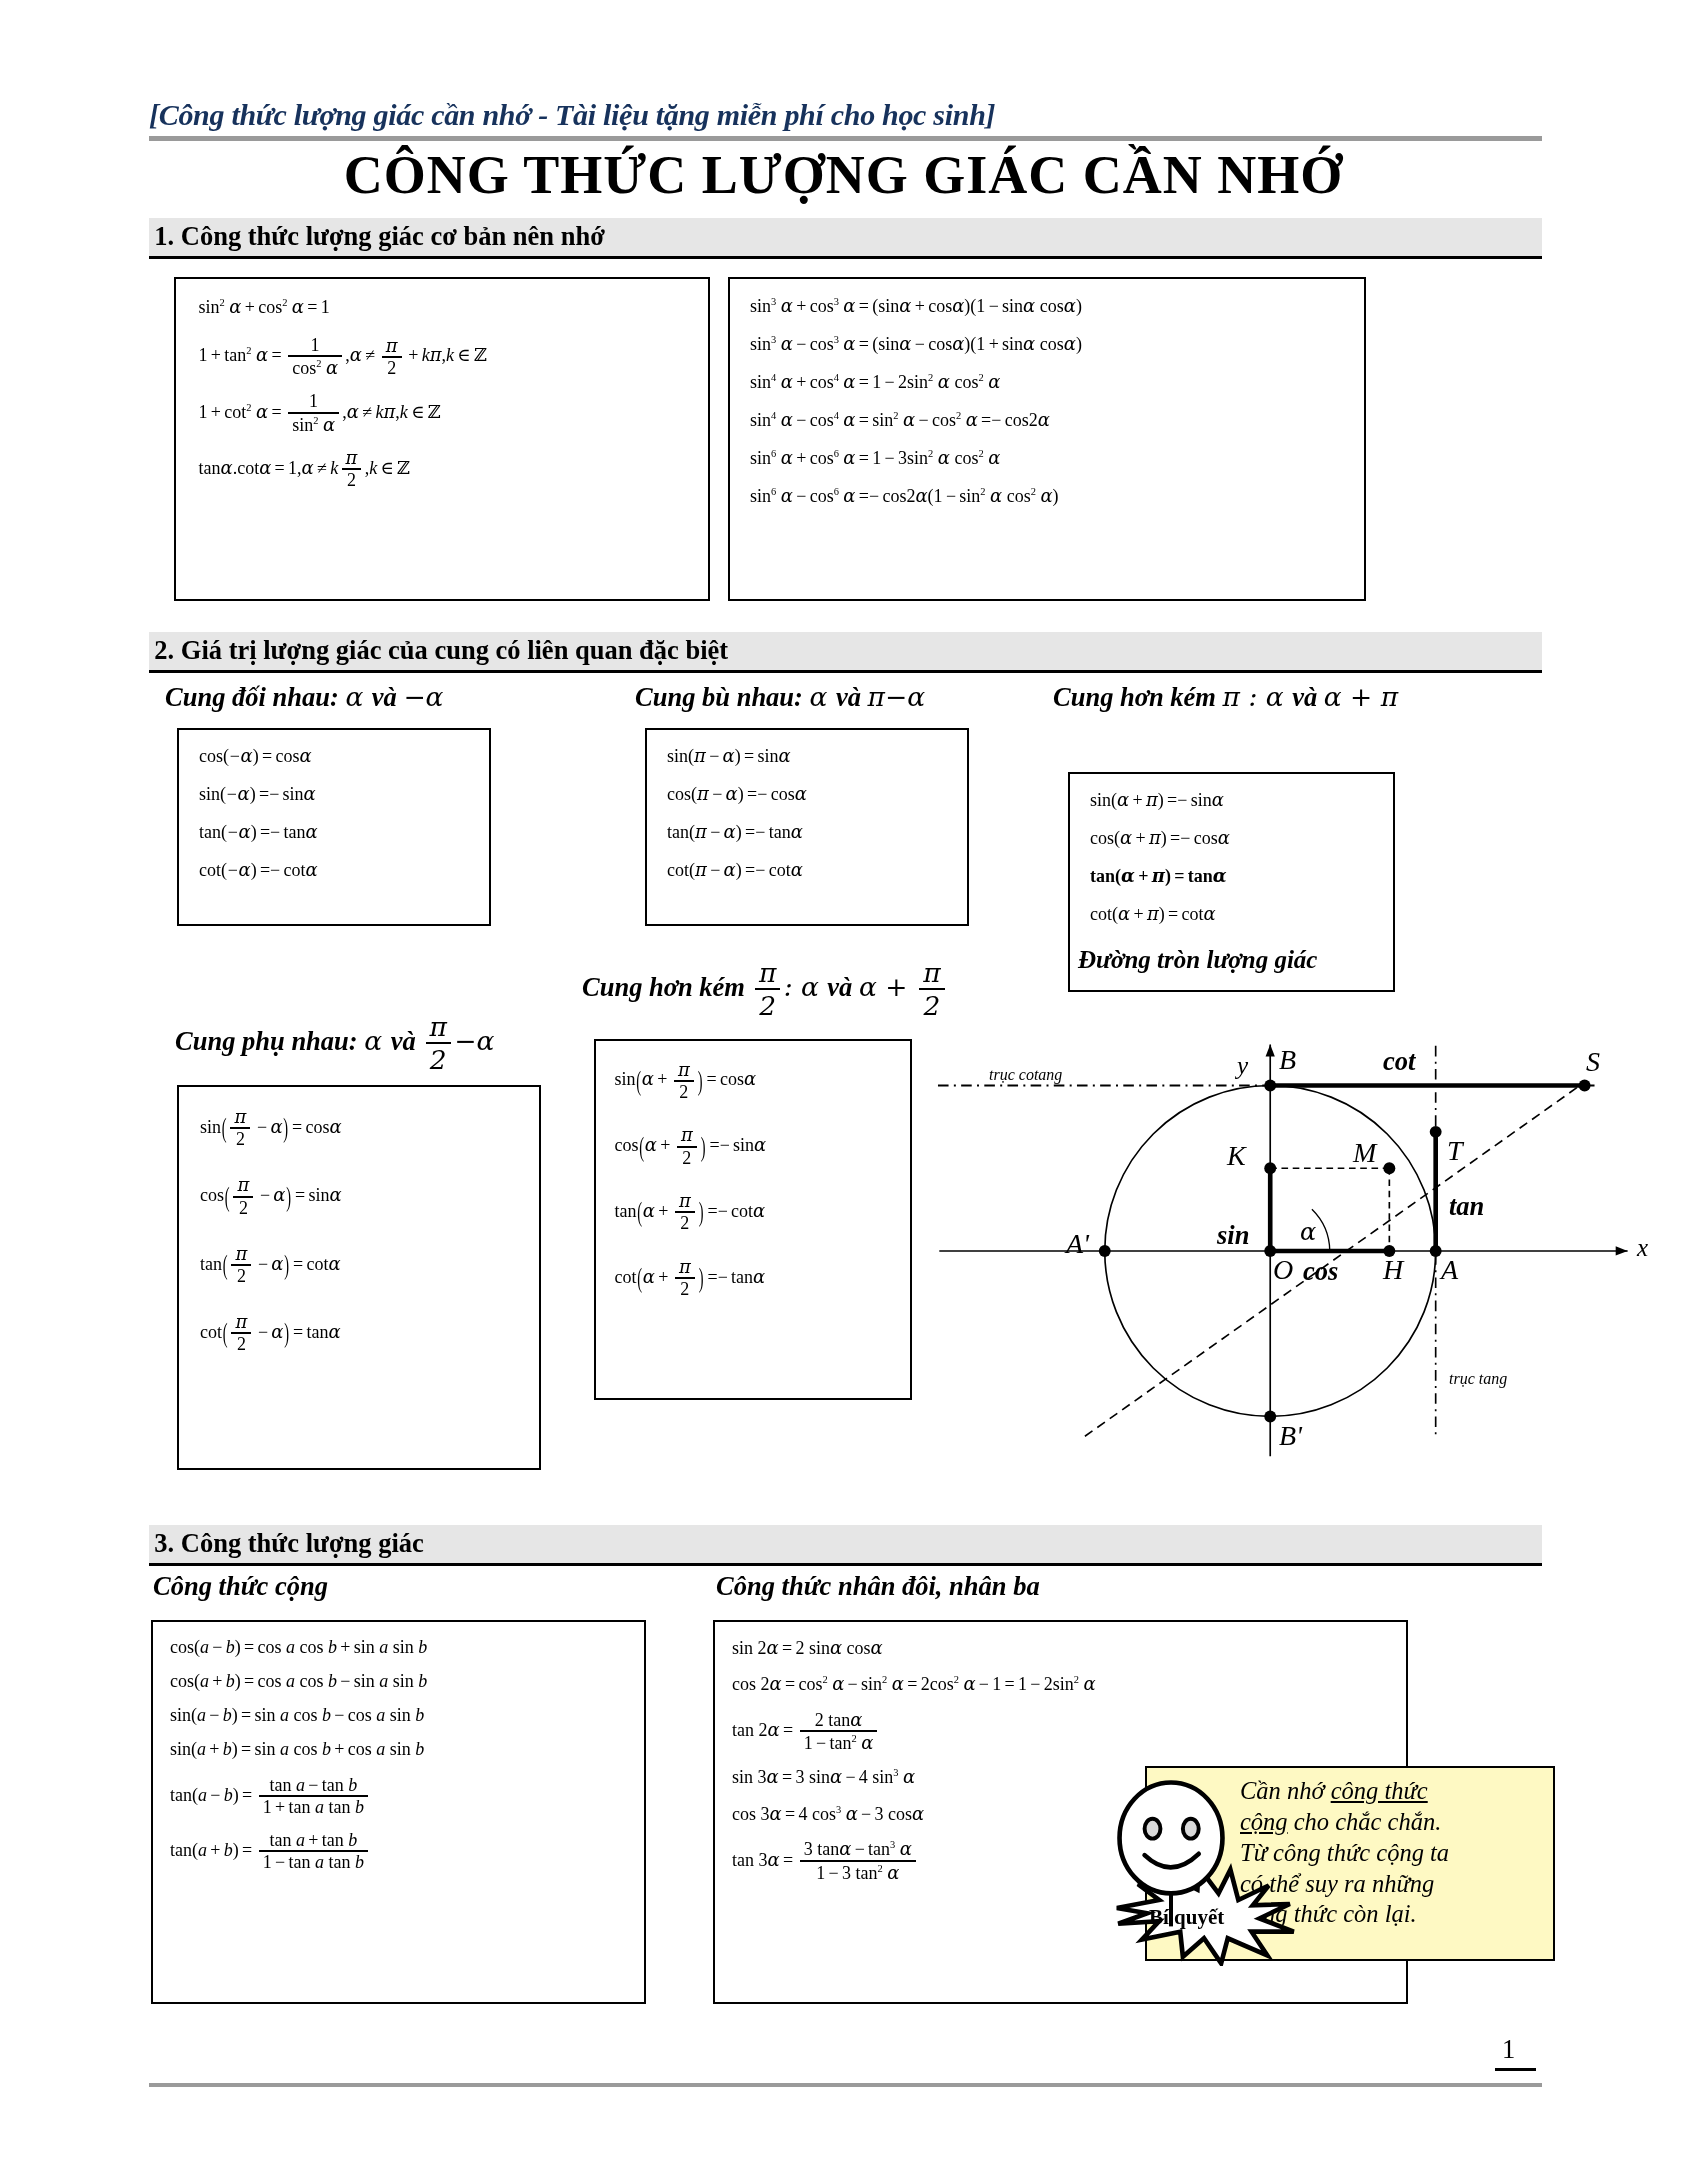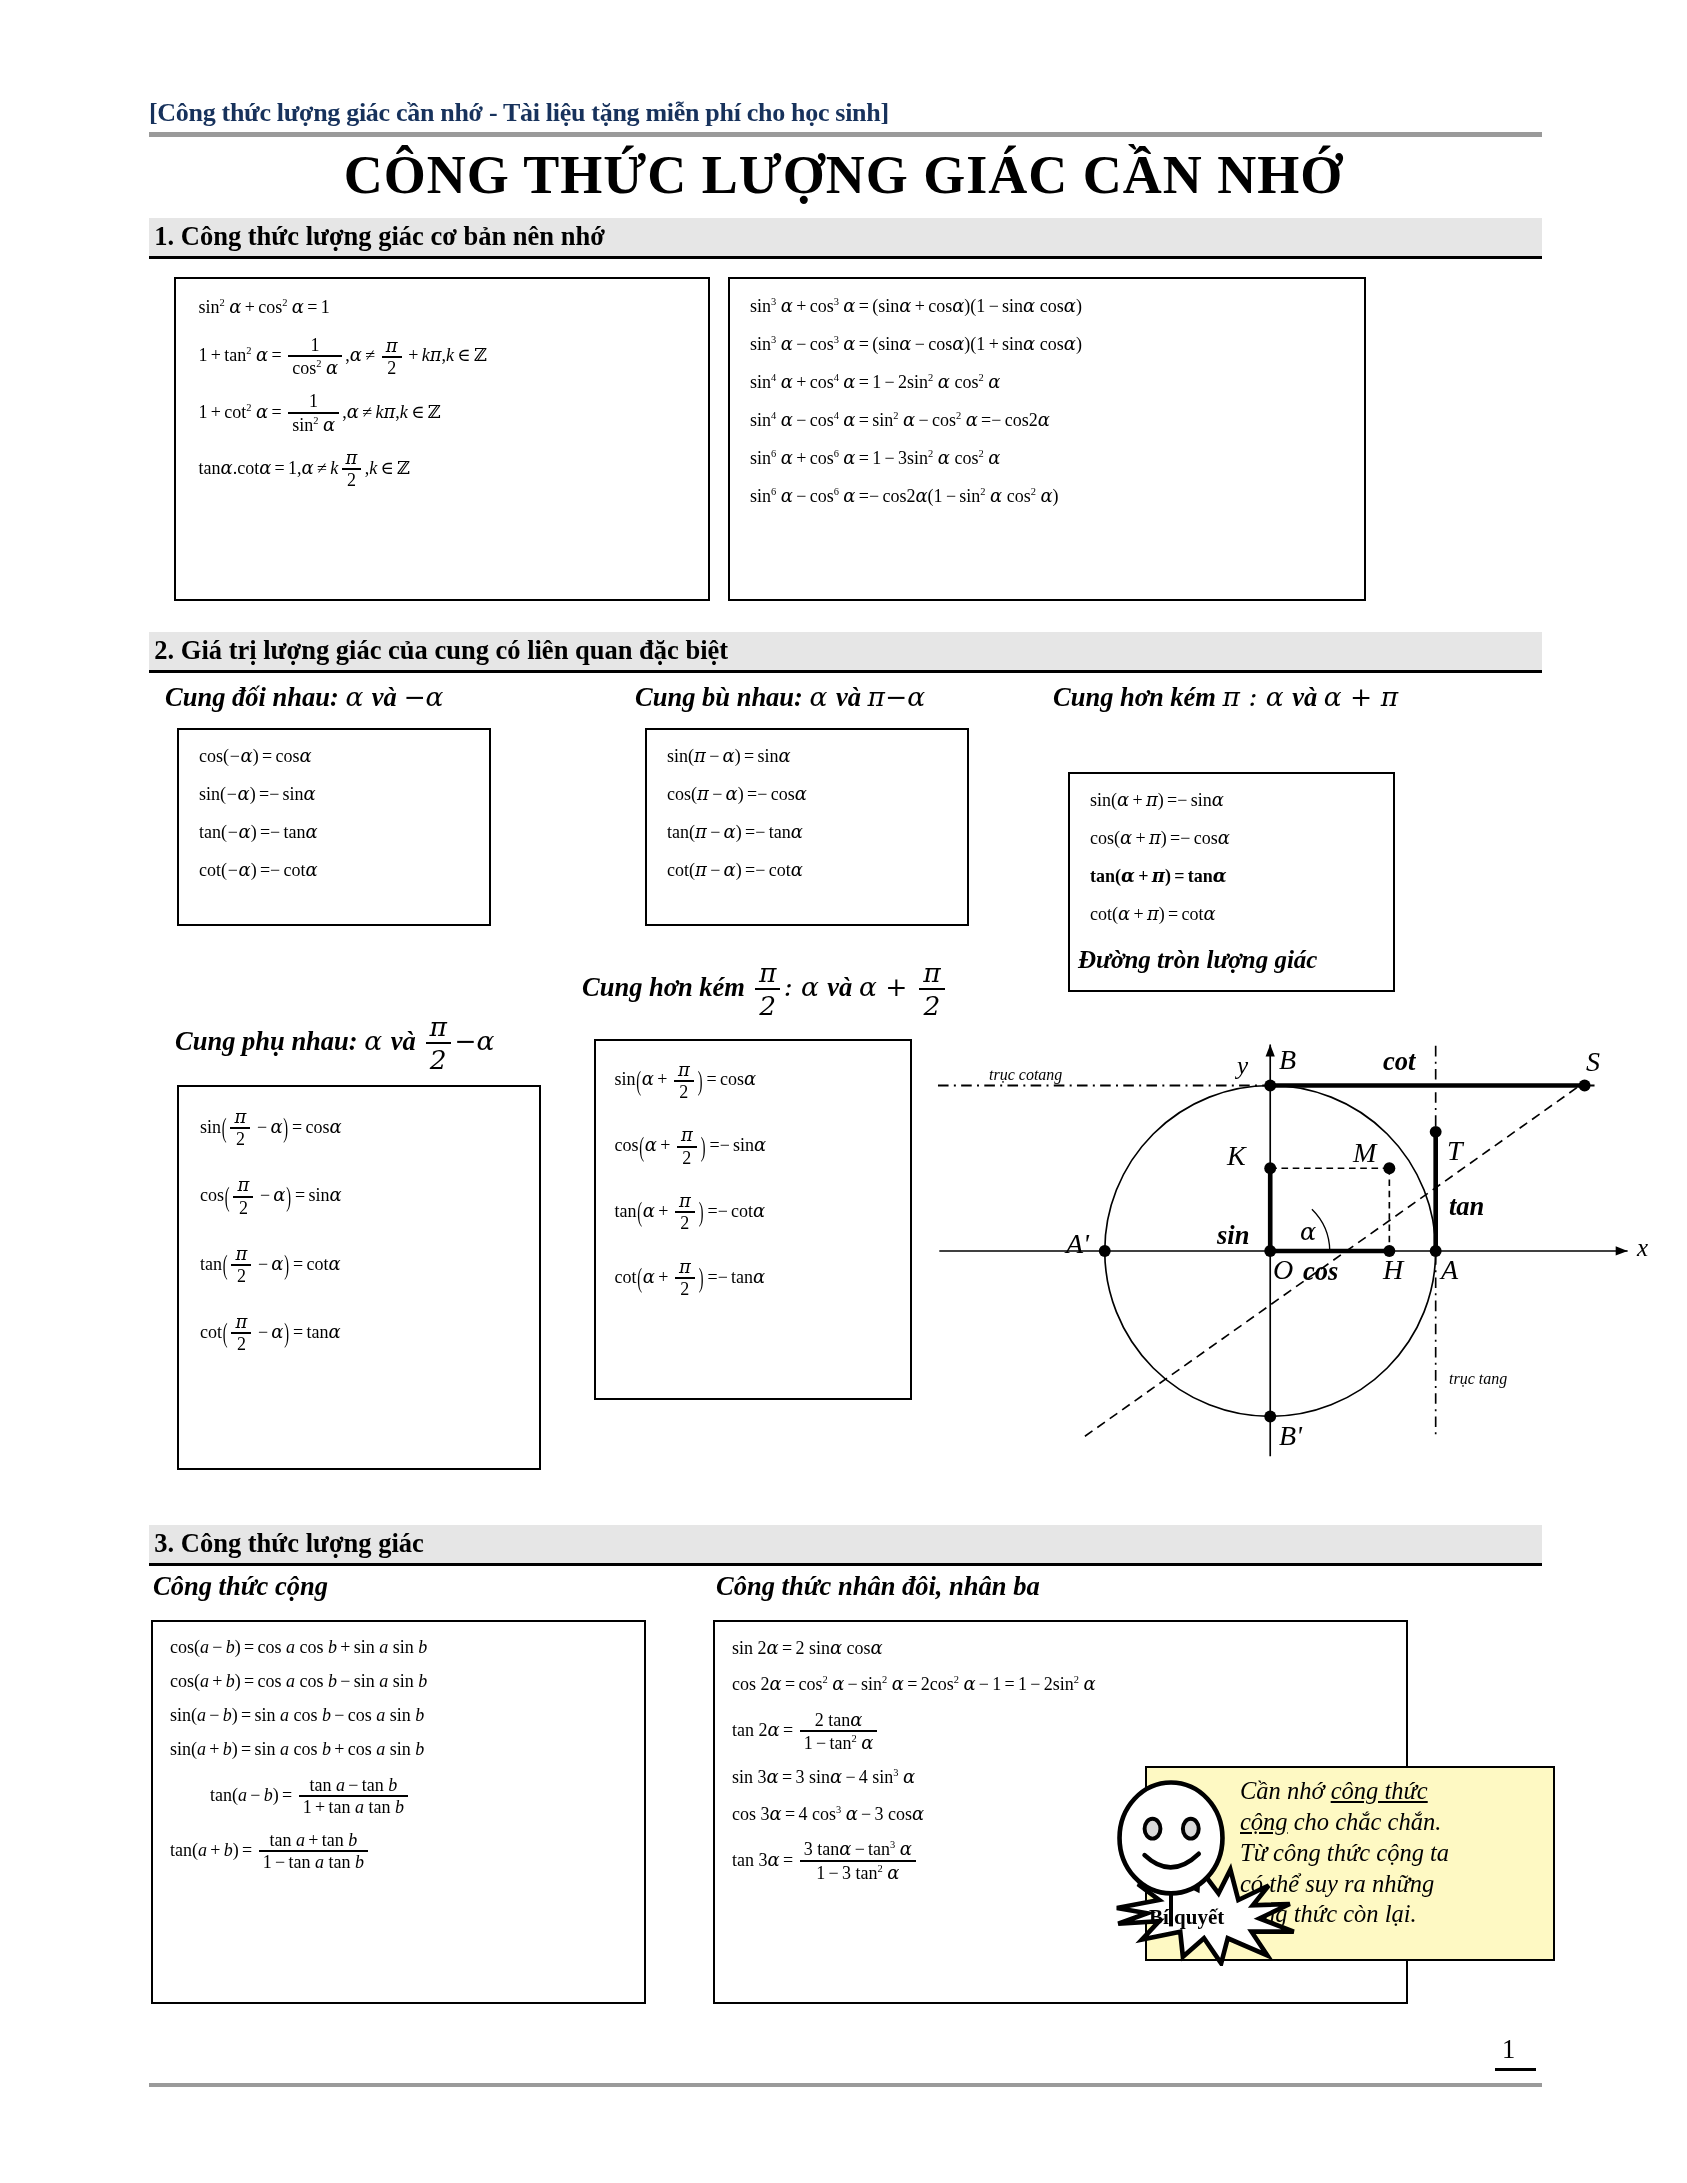--- a/index.html
+++ b/index.html
@@ -19,22 +19,23 @@
     box-sizing: border-box;
     padding: 0;
   }
 
   
   .hdr {
     position: absolute;
     left: 149px; top: 98px; width: 1389px;
   }
   .hdr-text {
+    font-style: italic;
     font-weight: bold;
-    font-size: 26px;
+    font-size: 30px;
     color: #17325c;
     letter-spacing: -0.3px;
     white-space: nowrap;
   }
   .hdr-rule {
     margin-top: 4px;
     width: 1393px; height: 4.6px;
     background: #9a9a9a;
   }
 
@@ -402,21 +403,21 @@
       </li>
       <li style="margin-bottom:13.2px;">
         <span class="m">cos(<span class="v">a</span><span class="op">+</span><span class="v">b</span>)<span class="op">=</span>cos <span class="v">a</span> cos <span class="v">b</span><span class="op">−</span>sin <span class="v">a</span> sin <span class="v">b</span></span>
       </li>
       <li style="margin-bottom:13.2px;">
         <span class="m">sin(<span class="v">a</span><span class="op">−</span><span class="v">b</span>)<span class="op">=</span>sin <span class="v">a</span> cos <span class="v">b</span><span class="op">−</span>cos <span class="v">a</span> sin <span class="v">b</span></span>
       </li>
       <li style="margin-bottom:14.6px;">
         <span class="m">sin(<span class="v">a</span><span class="op">+</span><span class="v">b</span>)<span class="op">=</span>sin <span class="v">a</span> cos <span class="v">b</span><span class="op">+</span>cos <span class="v">a</span> sin <span class="v">b</span></span>
       </li>
-      <li style="margin-bottom:12px;margin-left:40px;">
+      <li style="margin-bottom:12px;">
         <span class="m">tan(<span class="v">a</span><span class="op">−</span><span class="v">b</span>)<span class="op">=</span><span class="frac"><span class="num">tan <span class="v">a</span><span class="op">−</span>tan <span class="v">b</span></span><span class="den">1<span class="op">+</span>tan <span class="v">a</span> tan <span class="v">b</span></span></span></span>
       </li>
       <li>
         <span class="m">tan(<span class="v">a</span><span class="op">+</span><span class="v">b</span>)<span class="op">=</span><span class="frac"><span class="num">tan <span class="v">a</span><span class="op">+</span>tan <span class="v">b</span></span><span class="den">1<span class="op">−</span>tan <span class="v">a</span> tan <span class="v">b</span></span></span></span>
       </li>
     </ul>
   </div>
 
   <div class="fbox" style="left:713px; top:1620px; width:695px; height:384px;">
     <ul class="flist" style="padding:14.6px 0 0 17px;">

